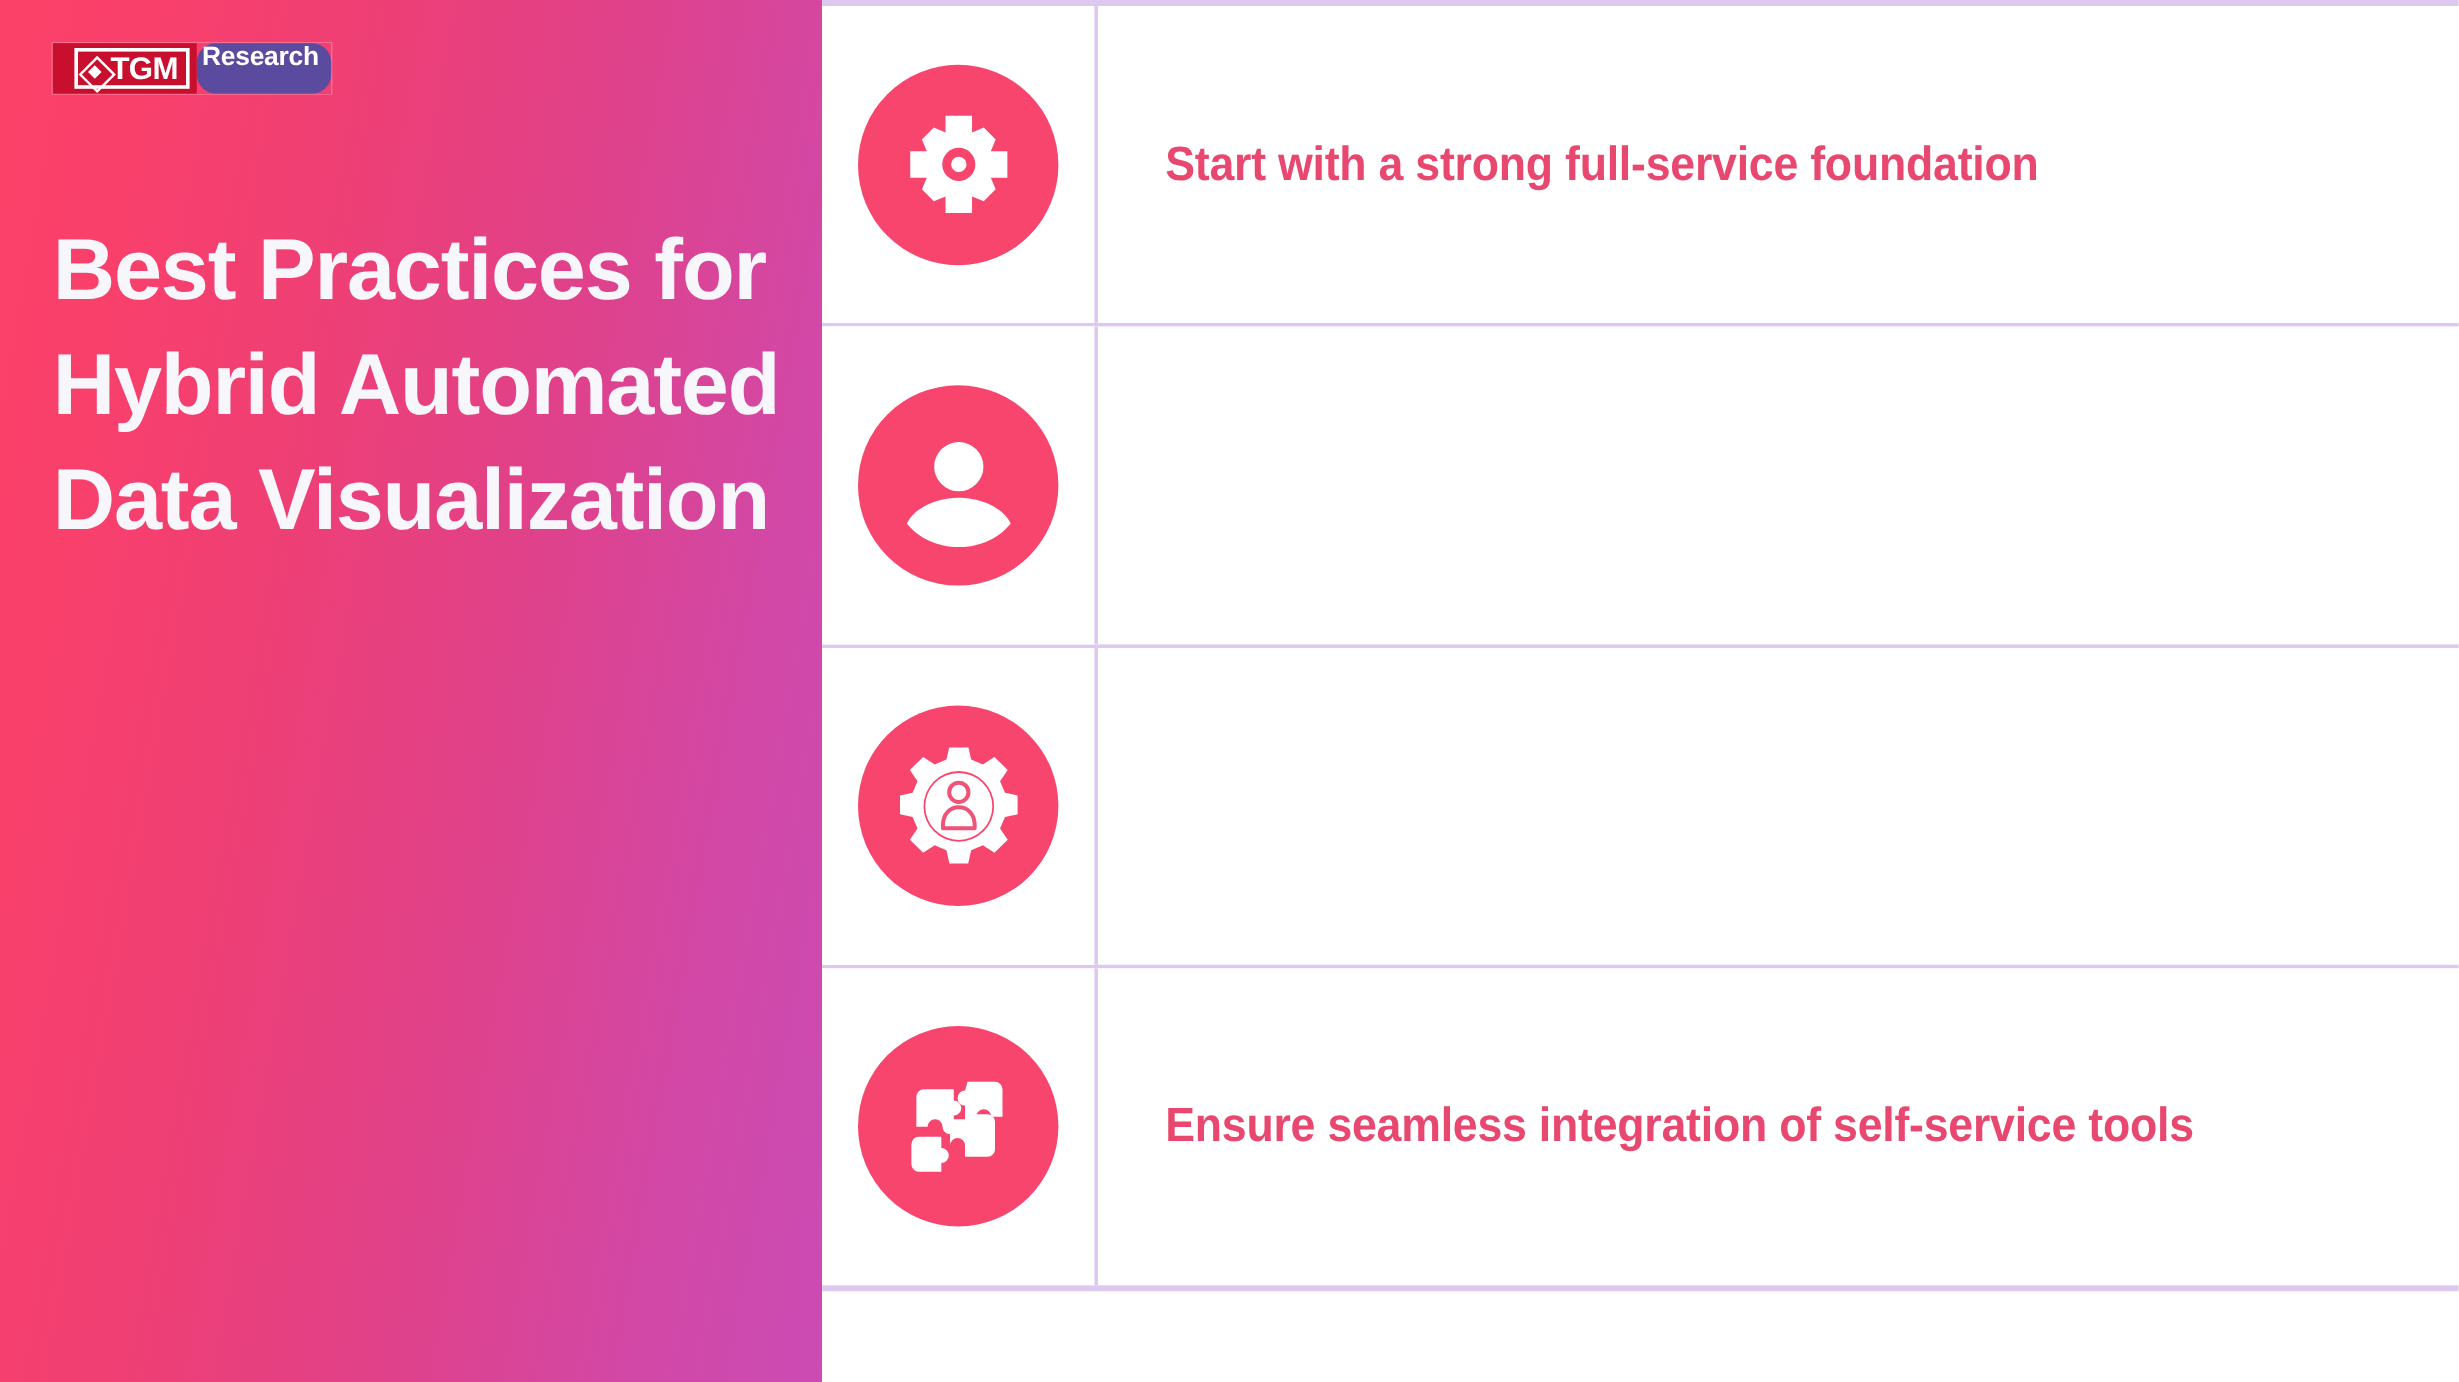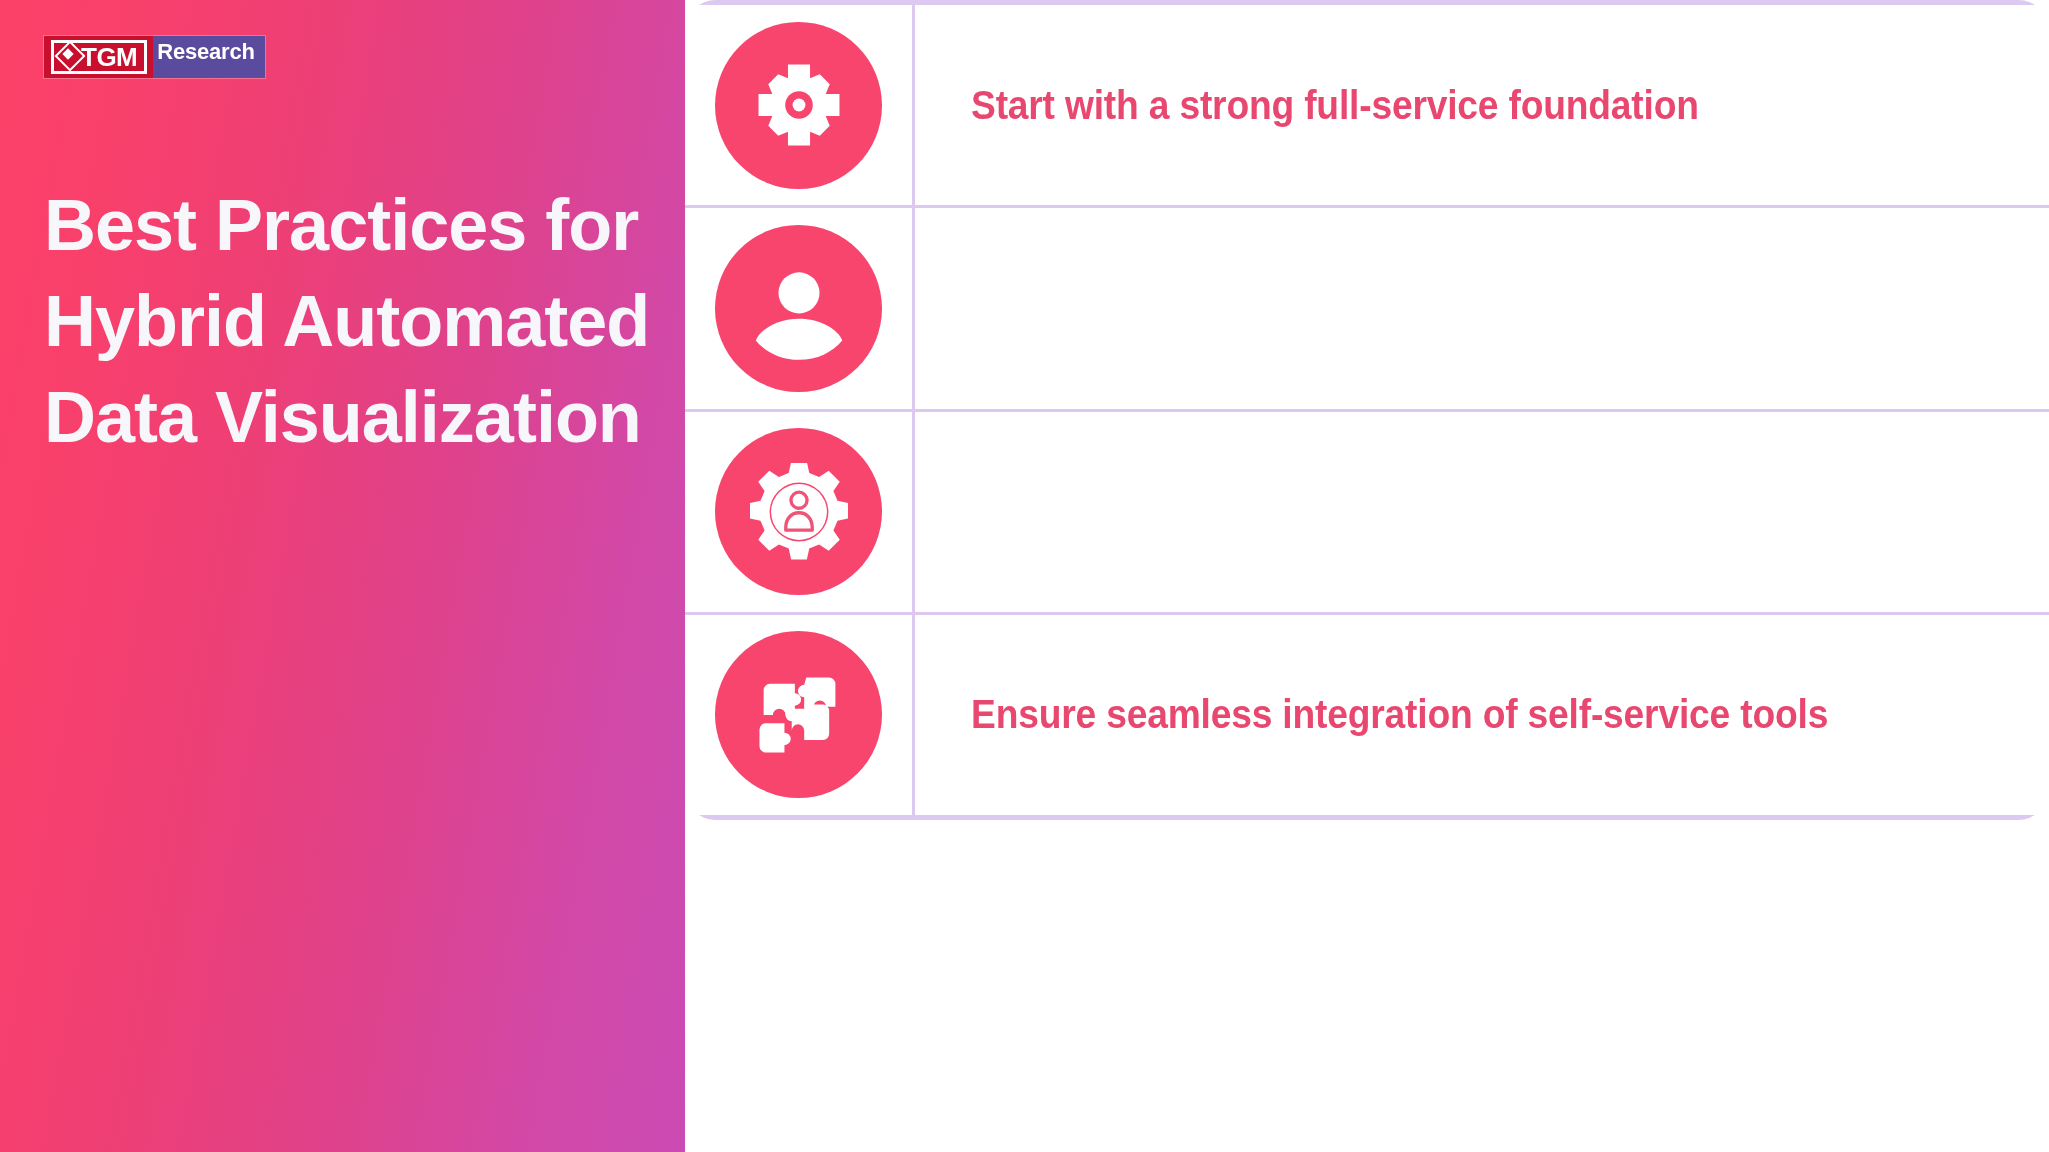--- a/index.html
+++ b/index.html
@@ -37,23 +37,24 @@
   }
   .logo-left {
     background:#c8102e;
     display:flex;
     align-items:center;
     padding:4px 6px 4px 7px;
   }
   .logo-left-inner {
     border:3px solid #ffffff;
     display:flex;
-    align-items:flex-start;
+    align-items:flex-end;
     padding:1px 7px 1px 4px;
     height:100%;
+    margin-left:11px;
   }
   .logo-diamond {
     width:20px; height:20px;
     position:relative;
     margin-right:3px;
     flex:0 0 20px;
   }
   .logo-diamond:before {
     content:"";
     position:absolute;
@@ -74,22 +75,23 @@
     color:#ffffff;
     font-size:26px;
     font-weight:bold;
     letter-spacing:-0.5px;
     line-height:1;
     font-family:"Liberation Sans", sans-serif;
   }
   .logo-right {
     background:#5b4b9e;
     display:flex;
-    align-items:flex-end;
+    align-items:flex-start;
     padding:0 10px 15px 4px;
+    border-radius:16px;
   }
   .logo-research {
     color:#ffffff;
     font-size:22px;
     font-weight:bold;
     line-height:1;
     letter-spacing:-0.2px;
   }
 
   
@@ -103,27 +105,26 @@
     font-weight:bold;
     line-height:1.33;
     letter-spacing:-1px;
   }
 
   
   .table {
     position:relative;
     width:1364px;
     flex:1 1 auto;
-    height:820px;
+    height:1076px;
     display:flex;
     flex-direction:column;
     background:#ffffff;
     border-top:5px solid #ddc8f0;
     border-bottom:5px solid #ddc8f0;
-    border-radius:31px;
   }
   .row {
     display:flex;
     flex:1 1 0;
     border-bottom:3px solid #ddc8f0;
     min-height:0;
   }
   .row:last-child { border-bottom:none; }
 
   .cell-icon {

